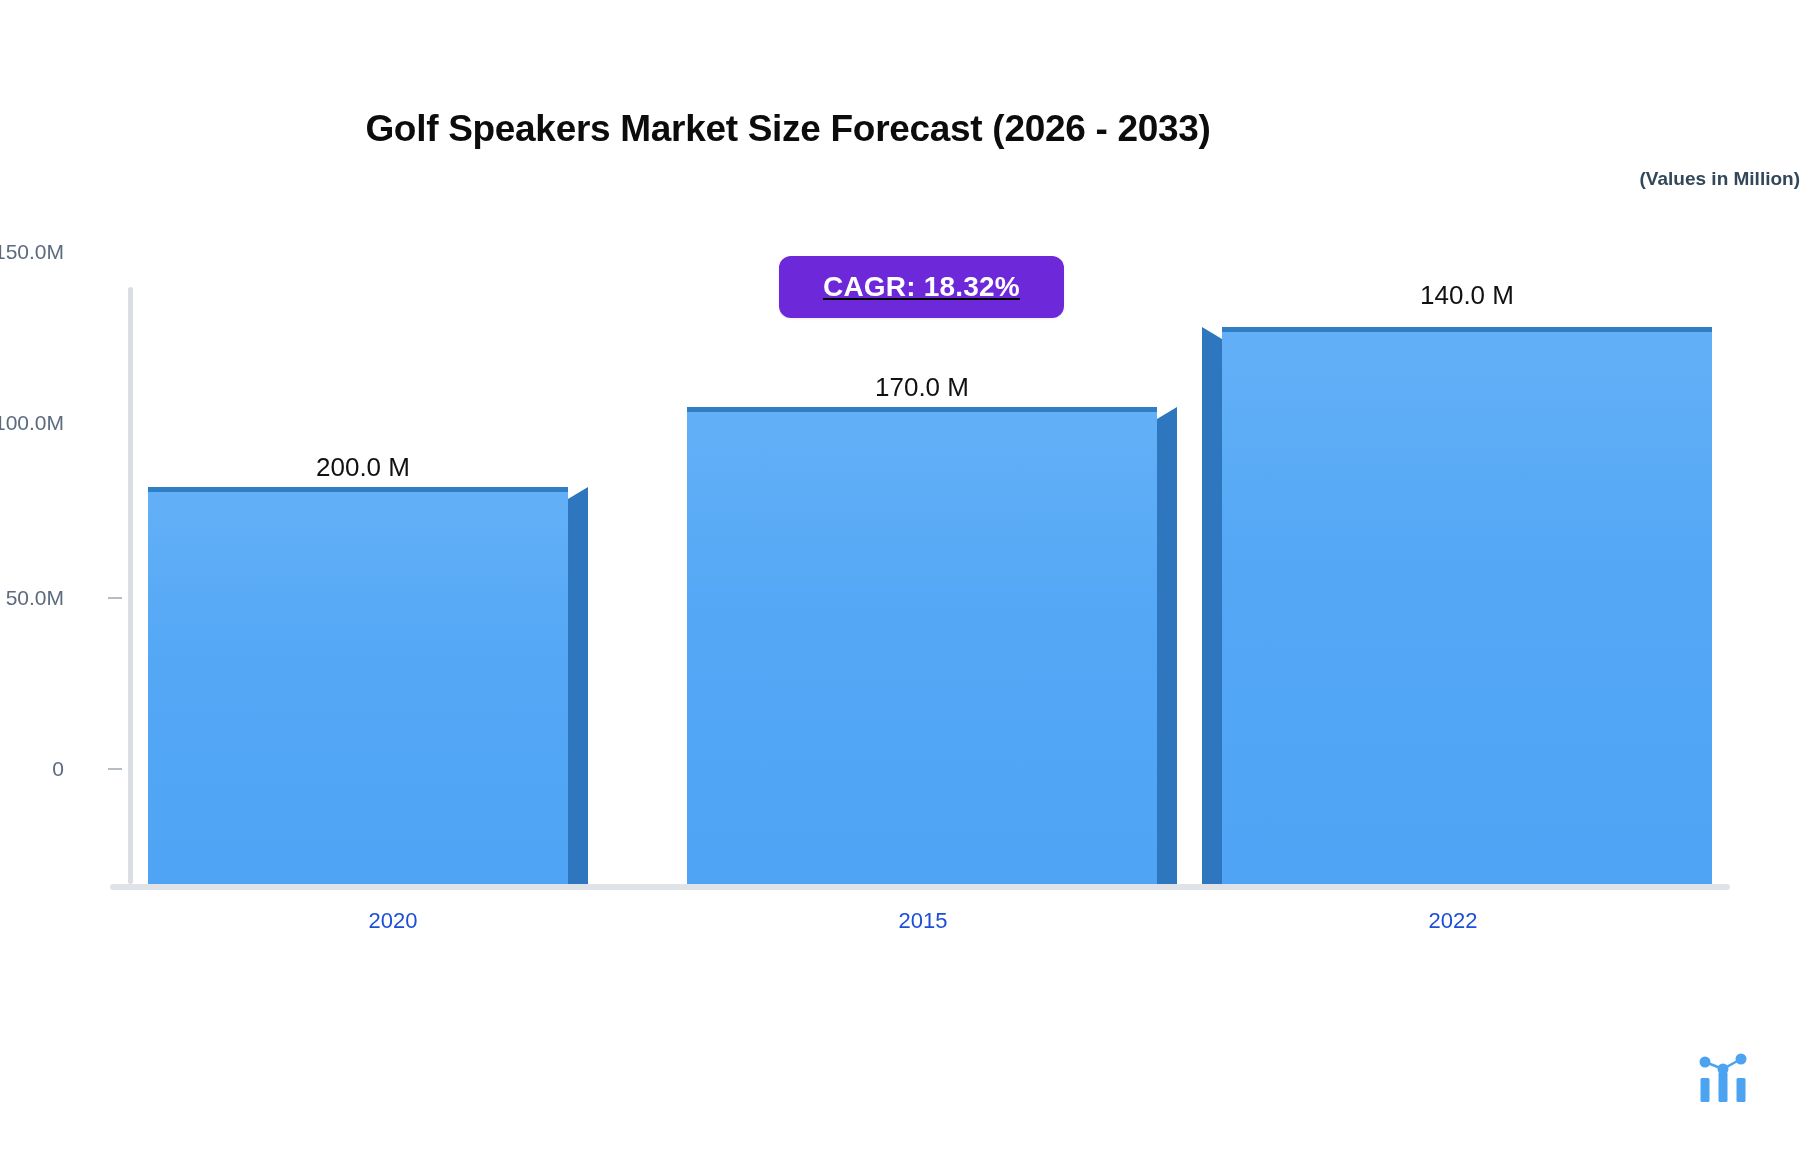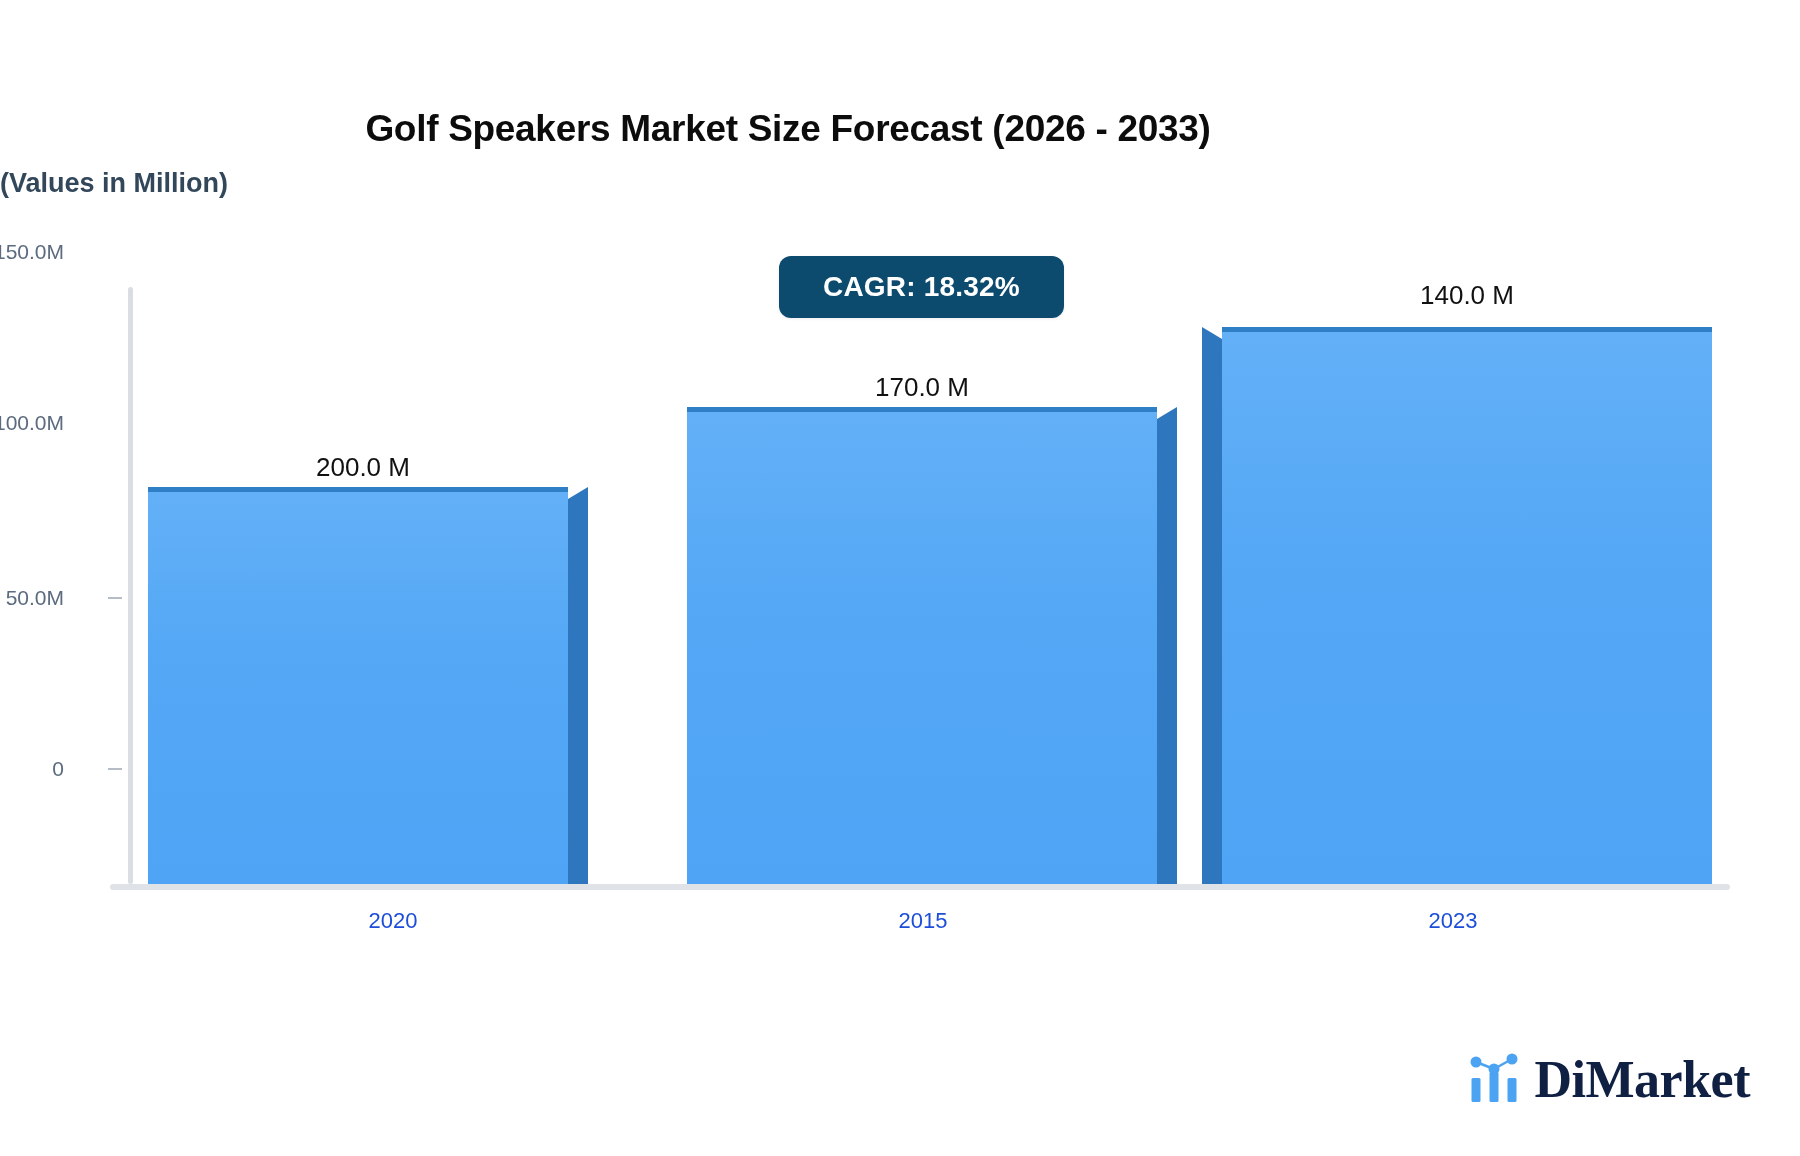--- a/index.html
+++ b/index.html
@@ -25,39 +25,40 @@
     font-size: 37px;
     font-weight: bold;
     color: #0c0c0c;
     letter-spacing: -0.3px;
   }
   #chart-subtitle {
     position: absolute;
     top: 168px;
     left: 0;
     width: 1800px;
-    text-align: left;
-    font-size: 27px;
+    text-align: right;
+    font-size: 19px;
     font-weight: bold;
     color: #33475b;
   }
 
   
   #cagr-badge {
     position: absolute;
     left: 779px;
     top: 256px;
     width: 285px;
     height: 62px;
-    background: #0c4a6e;
+    background: #6d28d9;
     border-radius: 12px;
     display: flex;
     align-items: center;
     justify-content: center;
     box-shadow: 0 1px 3px rgba(0,0,0,0.08);
+    text-decoration: underline;
   }
   #cagr-badge .cagr-text {
     color: #ffffff;
     font-size: 28px;
     font-weight: bold;
     letter-spacing: 0.2px;
   }
 
   
   #y-axis-line {
@@ -198,29 +199,28 @@
 
 <div class="bar-group" style="left:1222px; top:327px; width:490px; height:557px;">
   <div class="bar-front" style="height:557px;"></div>
   <div class="bar-top-edge" style="top:0;"></div>
 </div>
 <div class="bar-side left" style="left:1202px; top:327px; height:557px;"></div>
 <div class="bar-value-label" style="left:1307px; top:280px;">140.0 M</div>
 
 <div class="x-tick-label" style="left:263px;">2020</div>
 <div class="x-tick-label" style="left:793px;">2015</div>
-<div class="x-tick-label" style="left:1323px;">2023</div>
+<div class="x-tick-label" style="left:1323px;">2022</div>
 
 <div id="logo">
   <span id="logo-mark">
     <svg width="54" height="52" viewBox="0 0 54 52" xmlns="http://www.w3.org/2000/svg">
       <line x1="9" y1="10" x2="27" y2="17" stroke="#4ba3f2" stroke-width="2.5"></line>
       <line x1="27" y1="17" x2="45" y2="7" stroke="#4ba3f2" stroke-width="2.5"></line>
       <circle cx="9" cy="10" r="5.5" fill="#4ba3f2"></circle>
       <circle cx="27" cy="17" r="5.5" fill="#4ba3f2"></circle>
       <circle cx="45" cy="7" r="5.5" fill="#4ba3f2"></circle>
       <rect x="4.5" y="26" width="9" height="24" rx="1.5" fill="#4ba3f2"></rect>
       <rect x="22.5" y="20" width="9" height="30" rx="1.5" fill="#4ba3f2"></rect>
       <rect x="40.5" y="26" width="9" height="24" rx="1.5" fill="#4ba3f2"></rect>
     </svg>
   </span>
-  <span id="logo-text">DiMarket</span>
 </div>
 
 </body></html>

